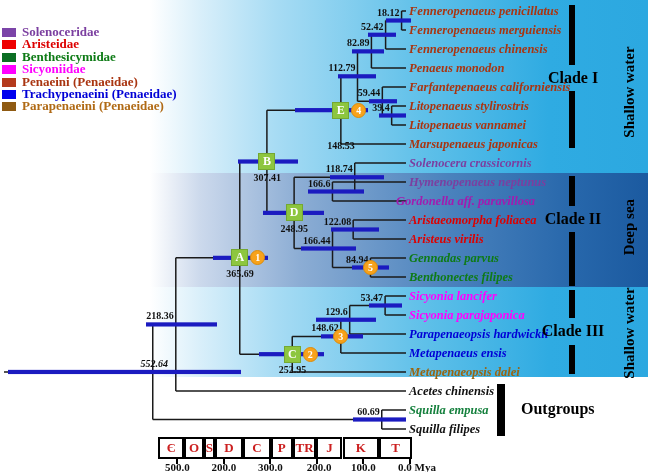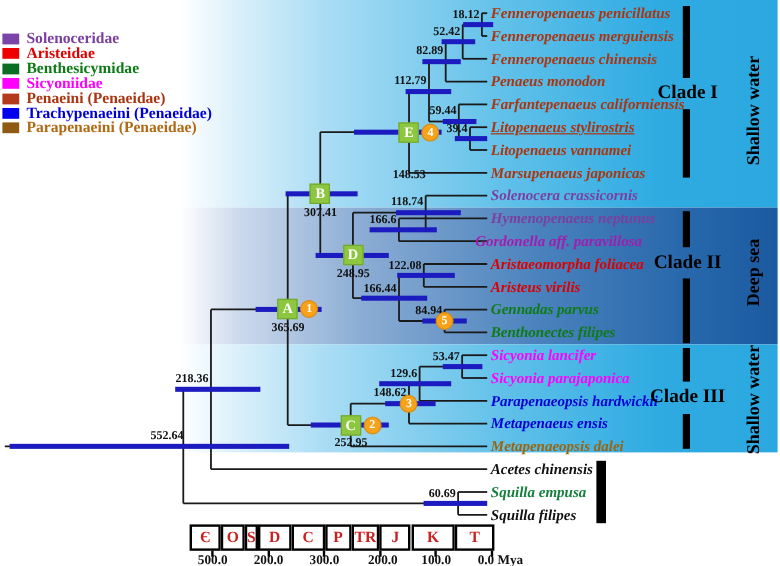--- a/index.html
+++ b/index.html
@@ -135,21 +135,21 @@
       <rect x="146" y="322.32578125" width="71" height="4.2" fill="#1B1BC0"></rect>
       <rect x="8" y="369.862890625" width="233" height="4.2" fill="#1B1BC0"></rect>
     </svg>
 
   <div id="labels">
       <div class="tip" style="left: 409px; top: 4px; color: rgb(169, 53, 17); position: absolute;">Fenneropenaeus penicillatus</div>
       <div class="tip" style="left: 409px; top: 23px; color: rgb(169, 53, 17); position: absolute;">Fenneropenaeus merguiensis</div>
       <div class="tip" style="left: 409px; top: 42px; color: rgb(169, 53, 17); position: absolute;">Fenneropenaeus chinensis</div>
       <div class="tip" style="left: 409px; top: 61px; color: rgb(169, 53, 17); position: absolute;">Penaeus monodon</div>
       <div class="tip" style="left: 409px; top: 80px; color: rgb(169, 53, 17); position: absolute;">Farfantepenaeus californiensis</div>
-      <div class="tip" style="left: 409px; top: 99px; color: rgb(169, 53, 17); position: absolute; text-decoration: underline;">Litopenaeus stylirostris</div>
+      <div class="tip" style="left: 409px; top: 99px; color: rgb(169, 53, 17); position: absolute;">Litopenaeus stylirostris</div>
       <div class="tip" style="left: 409px; top: 118px; color: rgb(169, 53, 17); position: absolute;">Litopenaeus vannamei</div>
       <div class="tip" style="left: 409px; top: 137px; color: rgb(169, 53, 17); position: absolute;">Marsupenaeus japonicas</div>
       <div class="tip" style="left: 409px; top: 156px; color: rgb(123, 63, 160); position: absolute;">Solenocera crassicornis</div>
       <div class="tip" style="left: 409px; top: 175px; color: rgb(123, 63, 160); position: absolute;">Hymenopenaeus neptunus</div>
       <div class="tip" style="left: 396px; top: 194px; color: #a21caf; position: absolute;">Gordonella aff. paravillosa</div>
       <div class="tip" style="left: 409px; top: 213px; color: rgb(221, 0, 0); position: absolute;">Aristaeomorpha foliacea</div>
       <div class="tip" style="left: 409px; top: 232px; color: rgb(221, 0, 0); position: absolute;">Aristeus virilis</div>
       <div class="tip" style="left: 409px; top: 251px; color: rgb(14, 123, 22); position: absolute;">Gennadas parvus</div>
       <div class="tip" style="left: 409px; top: 270px; color: rgb(14, 123, 22); position: absolute;">Benthonectes filipes</div>
       <div class="tip" style="left: 409px; top: 289px; color: rgb(255, 0, 255); position: absolute;">Sicyonia lancifer</div>
@@ -184,21 +184,21 @@
       <div class="age" style="left: 280.817px; top: 322.375px; position: absolute;">148.62</div>
       <div class="circ" style="left: 333.317px; top: 328.875px; position: absolute;">3</div>
       <div class="age" style="left: 248.252px; top: 364.188px; position: absolute;">252.95</div>
       <div class="sq" style="left: 283.752px; top: 345.688px; position: absolute;">C</div>
       <div class="circ" style="left: 302.752px; top: 346.688px; position: absolute;">2</div>
       <div class="age" style="left: 195.771px; top: 267.852px; position: absolute;">365.69</div>
       <div class="sq" style="left: 231.271px; top: 249.352px; position: absolute;">A</div>
       <div class="circ" style="left: 250.271px; top: 250.352px; position: absolute;">1</div>
       <div class="age" style="left: 321.749px; top: 405.5px; position: absolute;">60.69</div>
       <div class="age" style="left: 115.798px; top: 310.426px; position: absolute;">218.36</div>
-      <div class="age" style="left: 95px; top: 357.963px; position: absolute;">552.64</div>
+      <div class="age" style="left: 110px; top: 357.963px; position: absolute; font-style: italic;">552.64</div>
     </div>
 
   <div class="legend" id="legend">
       <div class="legend-row" style="top: 0px; position: absolute;">
         <div class="legend-swatch" style="background: rgb(123, 68, 168); position: absolute;"></div>
         <div class="legend-text" style="color: rgb(123, 63, 160); position: absolute;">Solenoceridae</div>
       </div>
       <div class="legend-row" style="top: 12.4px; position: absolute;">
         <div class="legend-swatch" style="background: rgb(238, 0, 0); position: absolute;"></div>
         <div class="legend-text" style="color: rgb(221, 0, 0); position: absolute;">Aristeidae</div>
@@ -236,20 +236,21 @@
   <div id="brackets">
       <div class="cladebar" style="top: 5px; height: 60px; position: absolute;"></div>
       <div class="cladebar" style="top: 91px; height: 57px; position: absolute;"></div>
       <div class="cladebar" style="top: 176px; height: 30px; position: absolute;"></div>
       <div class="cladebar" style="top: 232px; height: 54px; position: absolute;"></div>
       <div class="cladebar" style="top: 290px; height: 28px; position: absolute;"></div>
       <div class="cladebar" style="top: 345px; height: 29px; position: absolute;"></div>
     </div>
 
   <div class="outgroup-bar"></div>
+  <div class="outgroups-label">Outgroups</div>
 
   <div id="timescale">
       <div class="period" style="left: 158.164px; width: 26.068px; position: absolute;">Є</div>
       <div class="period" style="left: 184.232px; width: 19.551px; position: absolute;">O</div>
       <div class="period" style="left: 203.783px; width: 11.172px; position: absolute;">S</div>
       <div class="period" style="left: 214.956px; width: 27.93px; position: absolute;">D</div>
       <div class="period" style="left: 242.885px; width: 27.93px; position: absolute;">C</div>
       <div class="period" style="left: 270.815px; width: 21.8785px; position: absolute;">P</div>
       <div class="period" style="left: 292.694px; width: 23.7405px; position: absolute;">TR</div>
       <div class="period" style="left: 316.435px; width: 26.068px; position: absolute;">J</div>

